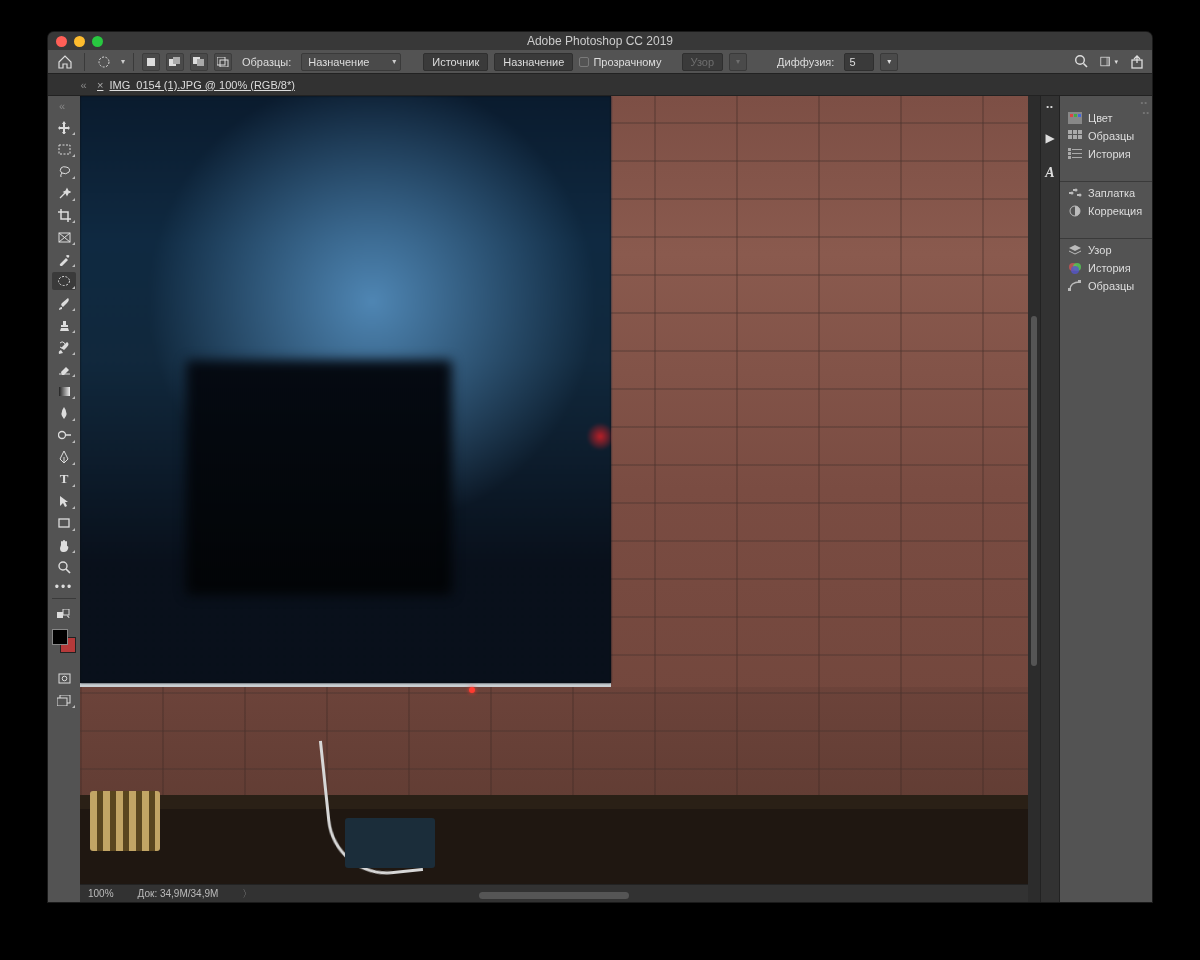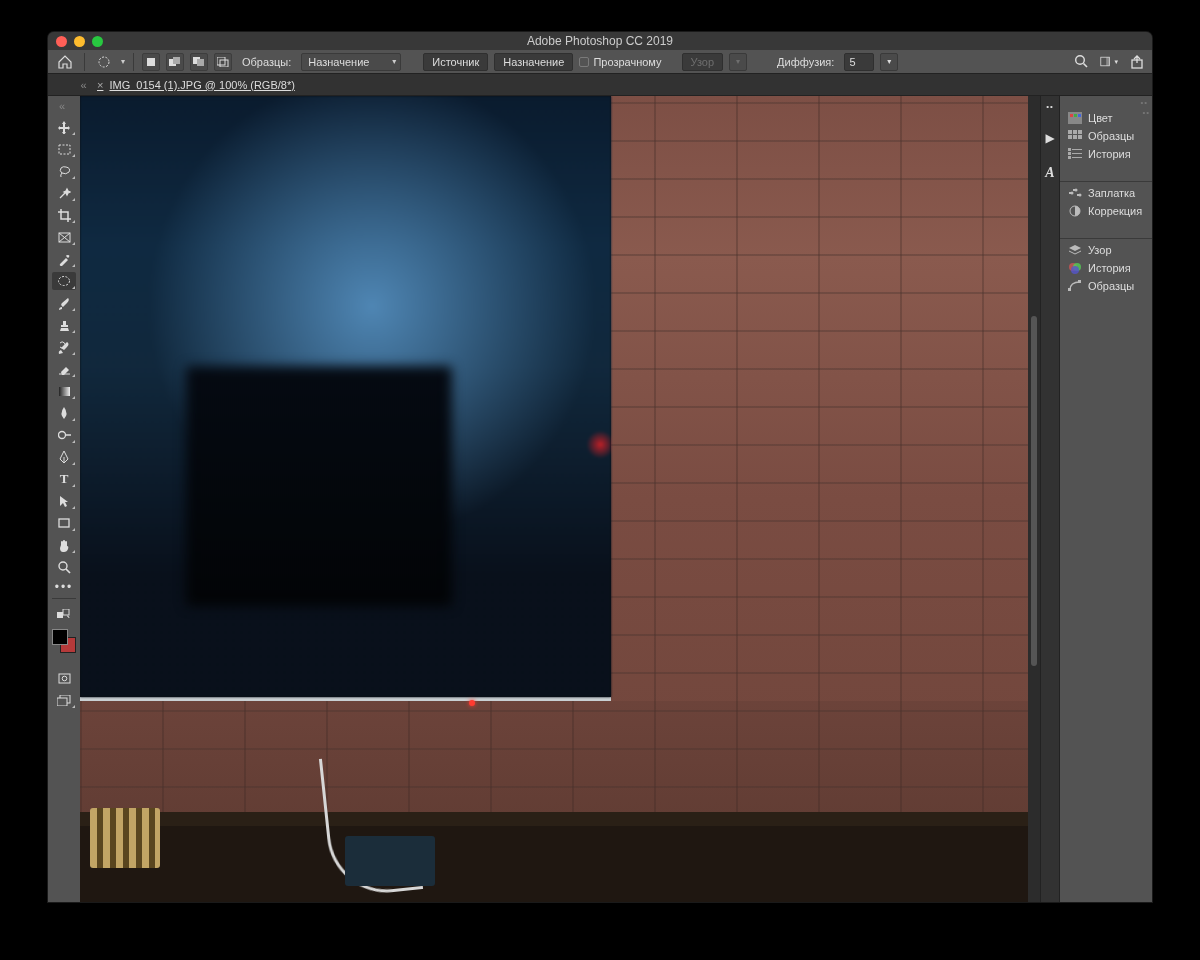--- a/index.html
+++ b/index.html
@@ -369,20 +369,26 @@
             <div class="cable"></div>
             <div class="box"></div>
           </div>
           <div class="tvframe">
               <div class="tvscreen"></div>
               <div class="tvdark"></div>
             </div>
           <div class="reddot"></div>
         </div>
       </div>
+      <div class="statusbar">
+        <span>100%</span>
+        <span>Док: 34,9M/34,9M</span>
+        <span class="chev">〉</span>
+        <div class="hscroll"></div>
+      </div>
     </div>
 
     <div style="width:12px;background:#2c2c2c;position:relative">
       <div style="position:absolute;left:3px;top:220px;width:6px;height:350px;background:#555;border-radius:3px"></div>
     </div>
 
     <div class="midstrip">
       <div class="grip" style="position:static">••</div>
       <div class="play">▶</div>
       <div class="A">A</div>

